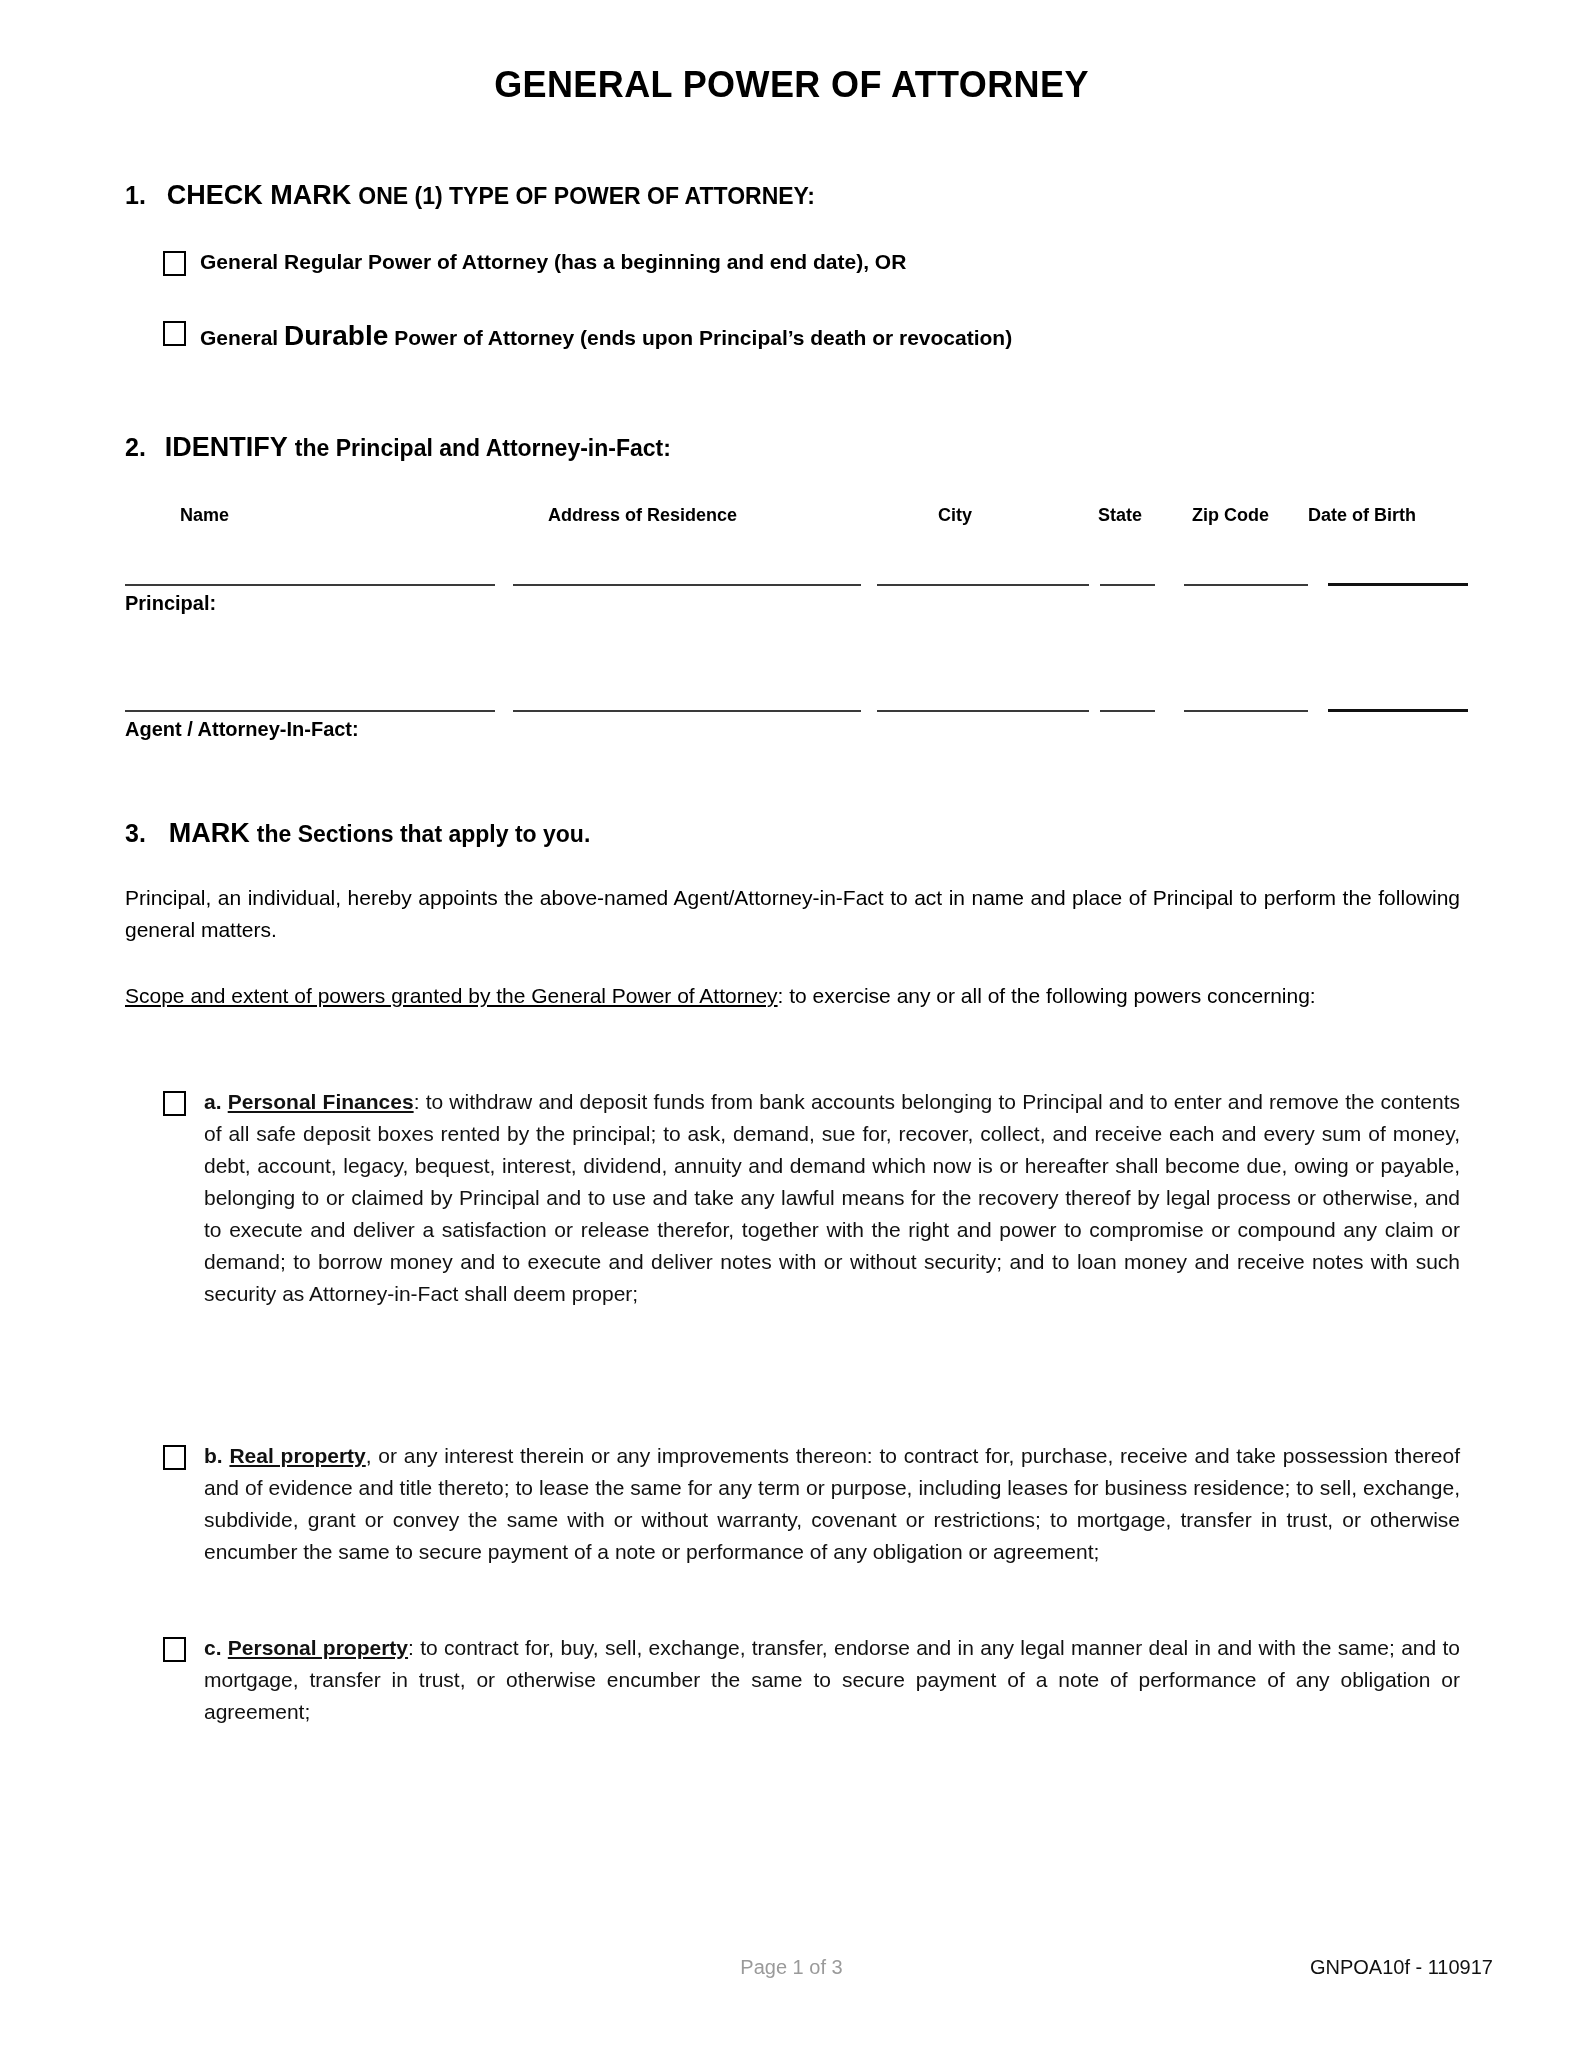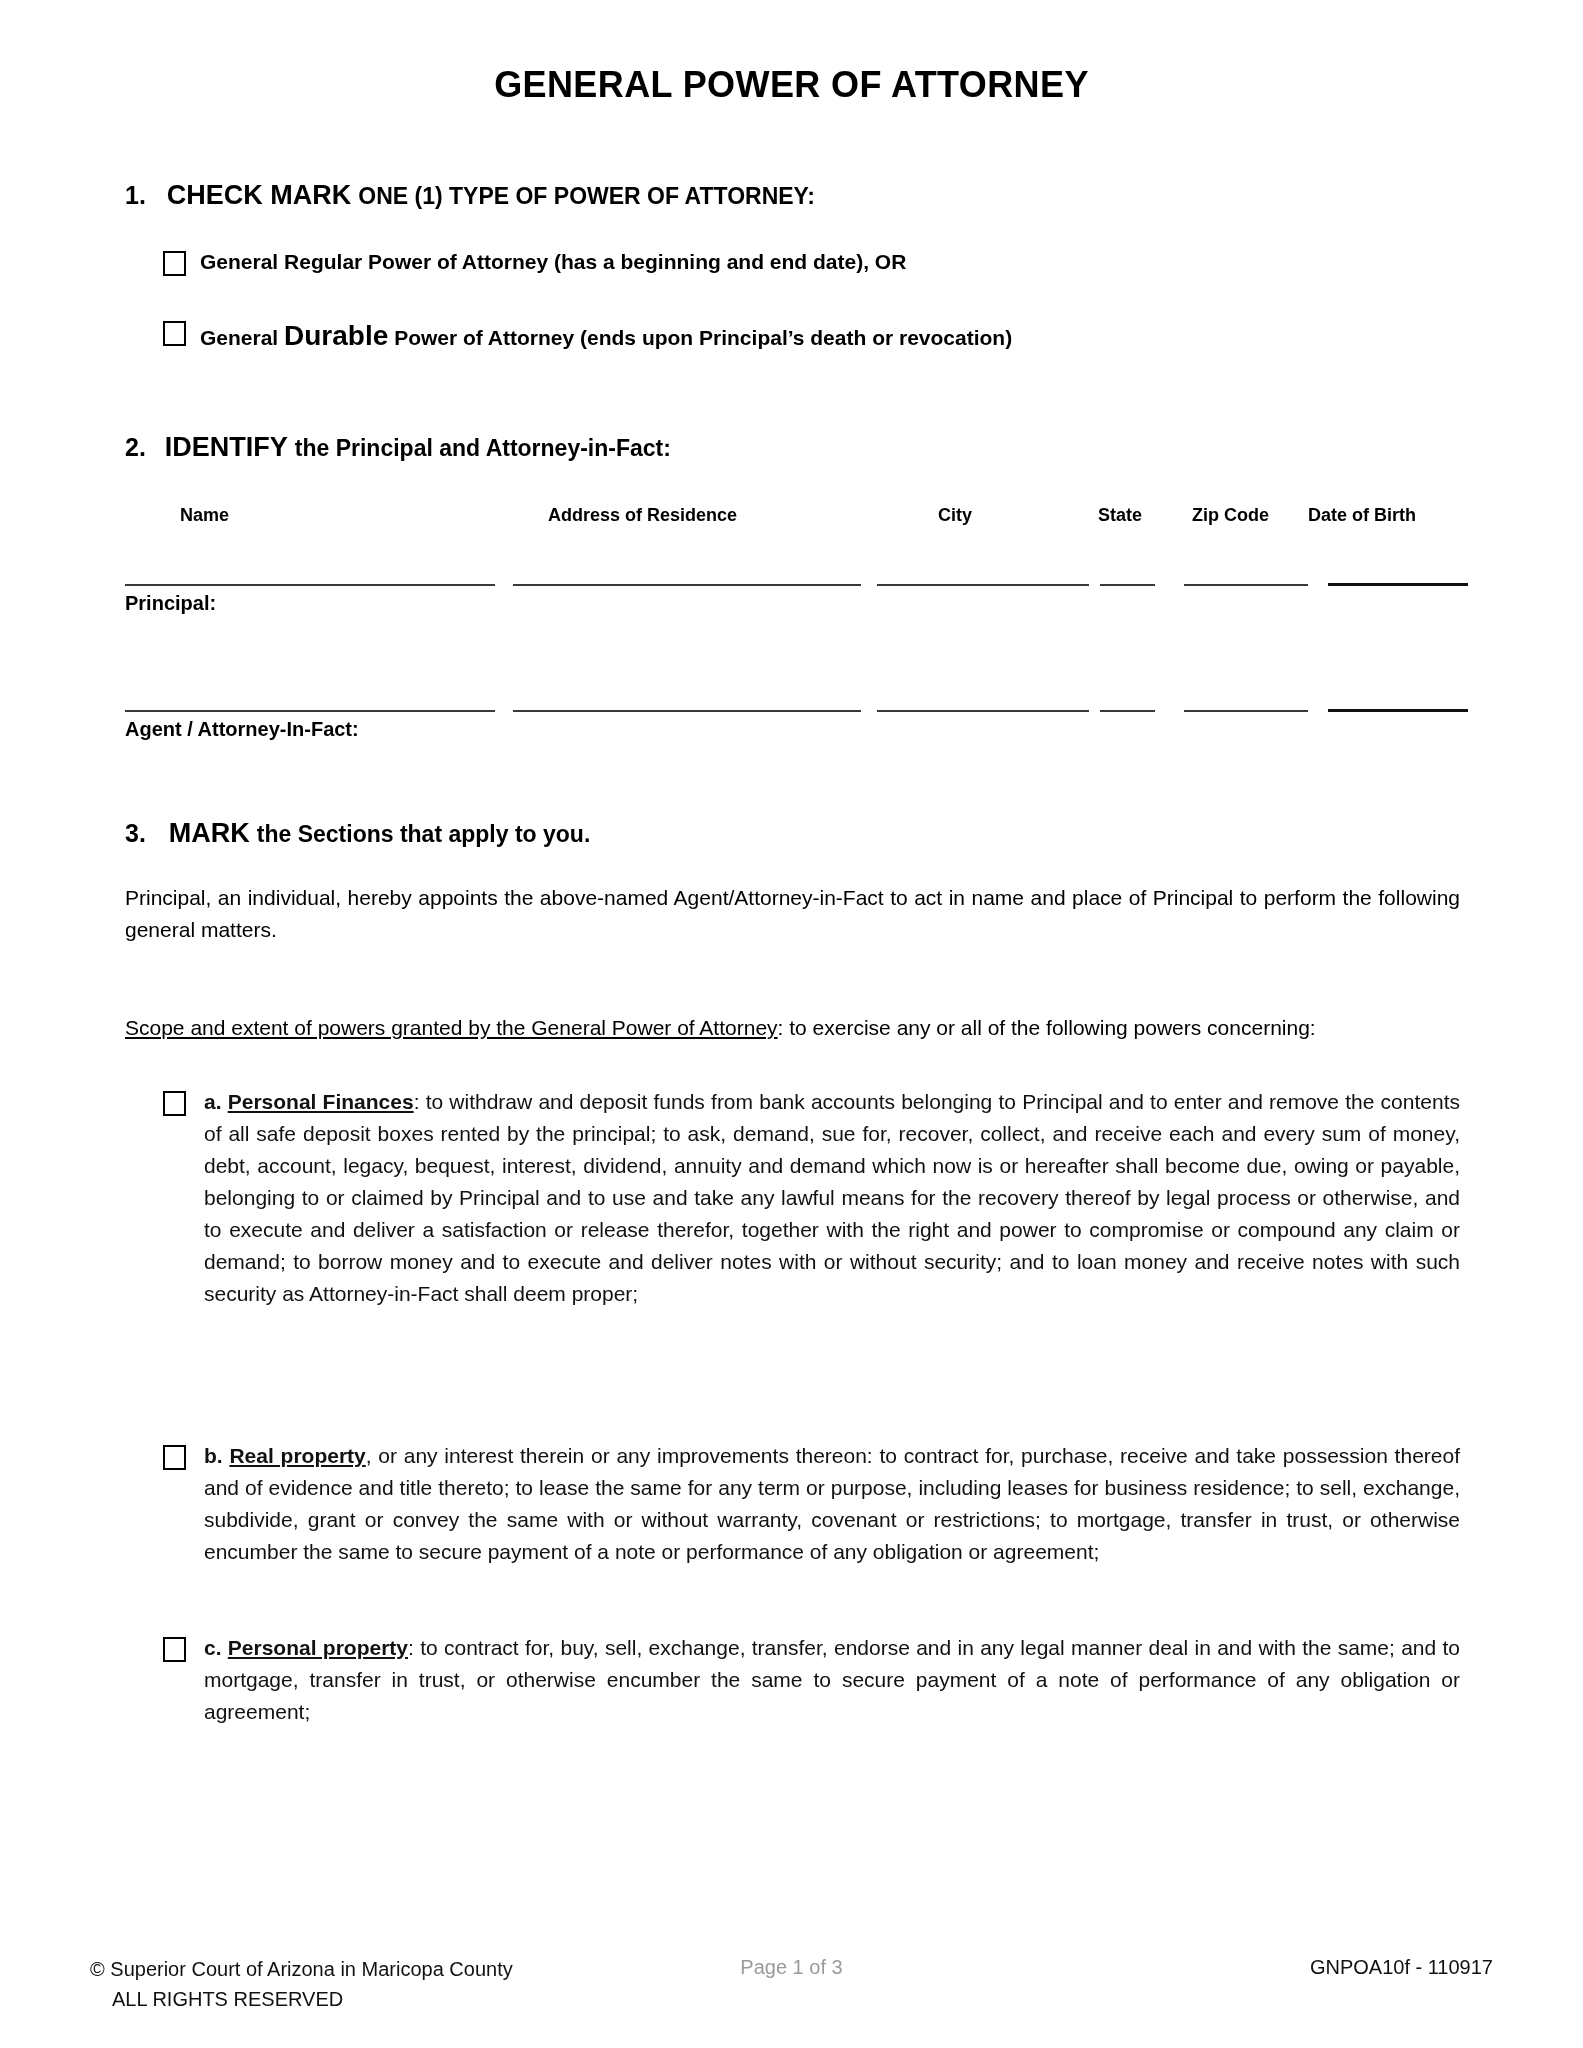--- a/index.html
+++ b/index.html
@@ -226,21 +226,21 @@
   <div class="rowlabel" style="left:125px; top:718px;">Agent / Attorney-In-Fact:</div>
 
   <div class="sec-head" style="left:125px; top:818px;">
     <span class="num">3.</span>
     <span style="display:inline-block;width:16px;"></span><span class="strong-caps">MARK</span>
     <span class="rest">the Sections that apply to you.</span>
   </div>
 
   <div class="para" style="left:125px; top:882px; width:1335px;">Principal, an individual, hereby appoints the above-named Agent/Attorney-in-Fact to act in name and place of Principal to perform the following general matters.</div>
 
-  <div class="para" style="left:125px; top:980px; width:1335px;margin-top:32px;">
+  <div class="para" style="left:125px; top:980px; width:1335px;">
     <span class="u">Scope and extent of powers granted by the General Power of Attorney</span><span>: to exercise any or all of the following powers concerning:</span>
   </div>
 
   <div class="item" style="left:163px; top:1086px; width:1297px;">
     <div class="checkbox"></div>
     <div class="itembody">
       <span class="lead">a.</span>
       <span class="lead"><span class="u">Personal Finances</span></span><span>: to withdraw and deposit funds from bank accounts belonging to Principal and to enter and remove the contents of all safe deposit boxes rented by the principal; to ask, demand, sue for, recover, collect, and receive each and every sum of money, debt, account, legacy, bequest, interest, dividend, annuity and demand which now is or hereafter shall become due, owing or payable, belonging to or claimed by Principal and to use and take any lawful means for the recovery thereof by legal process or otherwise, and to execute and deliver a satisfaction or release therefor, together with the right and power to compromise or compound any claim or demand; to borrow money and to execute and deliver notes with or without security; and to loan money and receive notes with such security as Attorney-in-Fact shall deem proper;</span>
     </div>
   </div>
@@ -254,21 +254,17 @@
   </div>
 
   <div class="item" style="left:163px; top:1632px; width:1297px;">
     <div class="checkbox"></div>
     <div class="itembody">
       <span class="lead">c.</span>
       <span class="lead"><span class="u">Personal property</span></span><span>: to contract for, buy, sell, exchange, transfer, endorse and in any legal manner deal in and with the same; and to mortgage, transfer in trust, or otherwise encumber the same to secure payment of a note of performance of any obligation or agreement;</span>
     </div>
   </div>
 
-  <div class="footer-left">
-    <span>© Superior Court of Arizona in Maricopa County</span>
-    <span class="line2">ALL RIGHTS RESERVED</span>
-  </div>
   <div class="footer-center" style="color: rgb(154, 154, 154);">Page 1 of 3</div>
   <div class="footer-right">GNPOA10f - 110917</div>
 
  </div>
 </div>
 
 </body></html>

